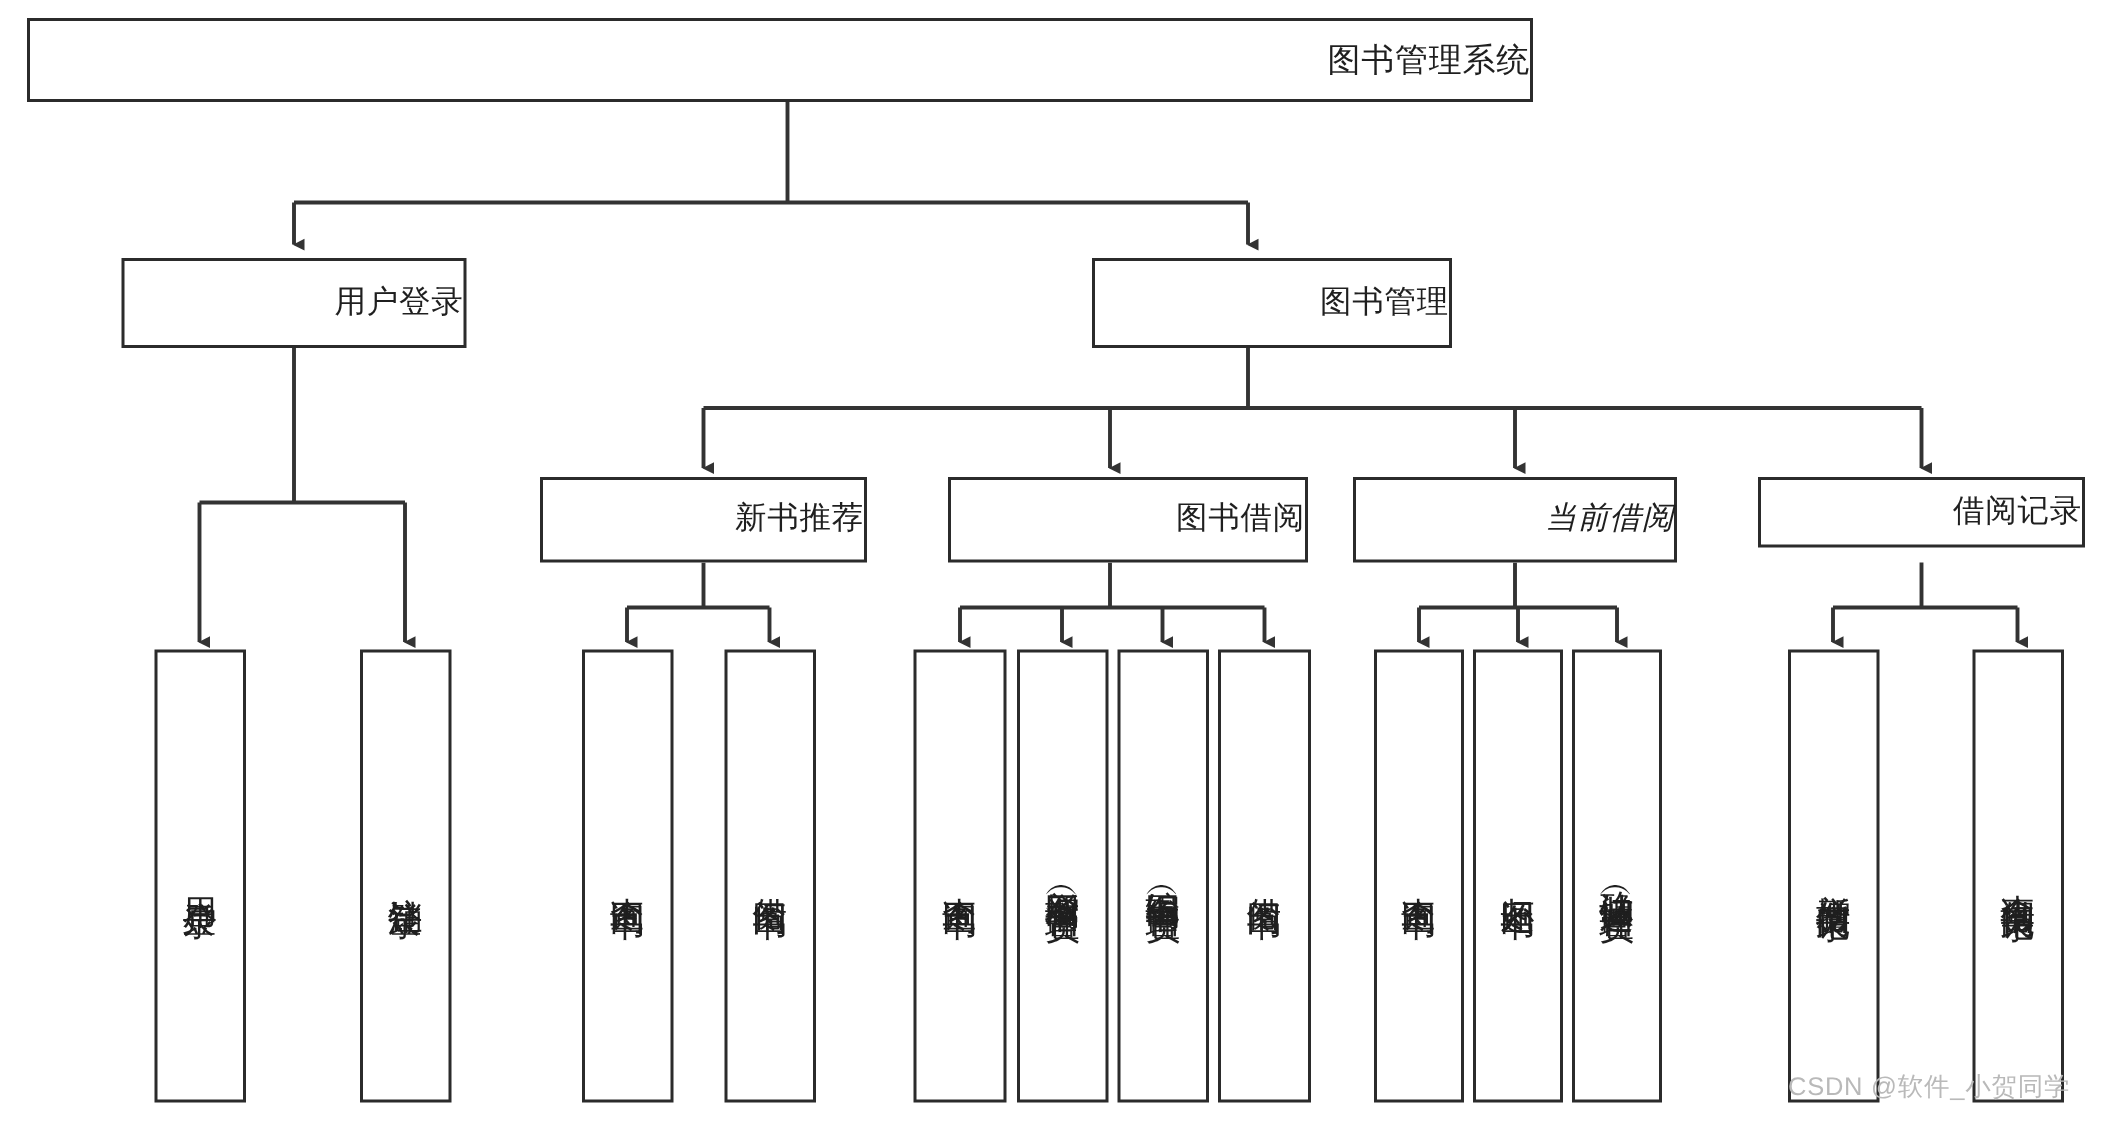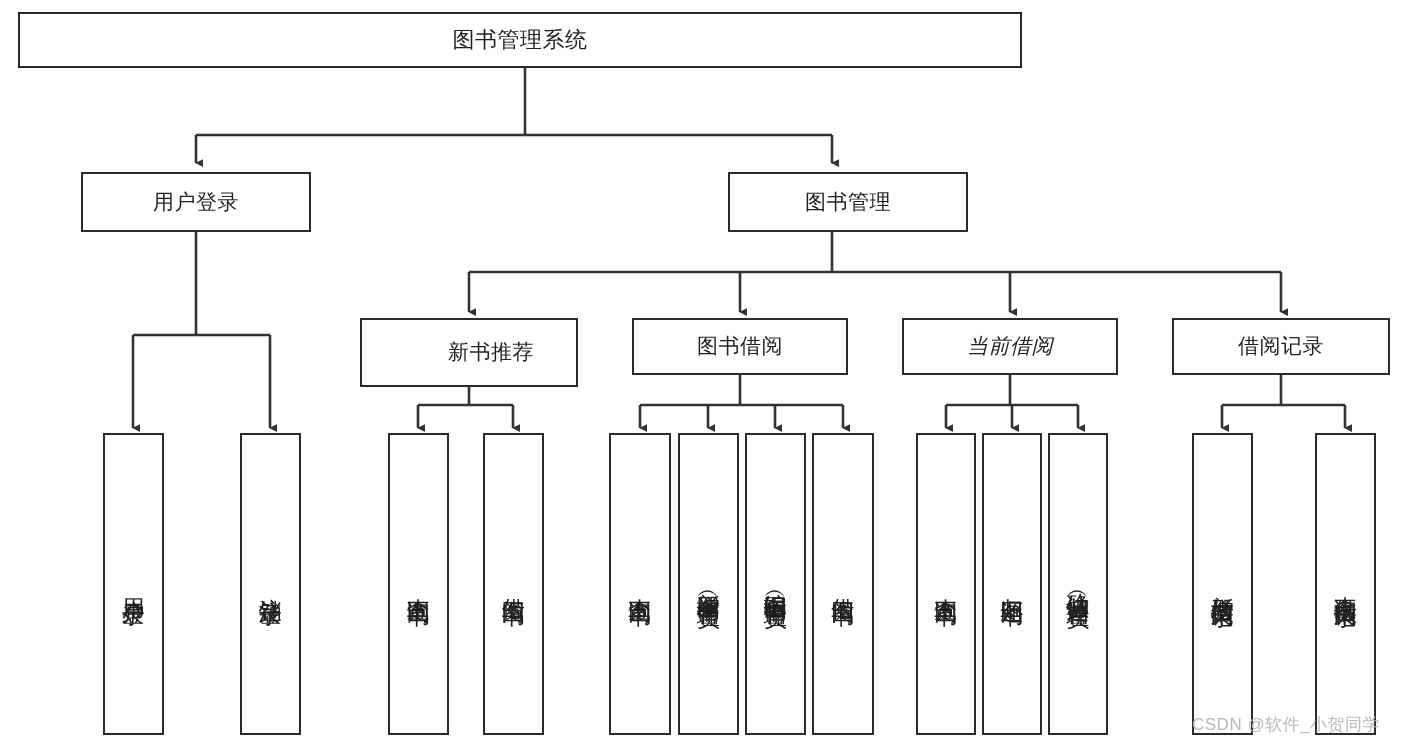--- a/index.html
+++ b/index.html
@@ -26,21 +26,21 @@
     height: 747px;
     pointer-events: none;
   }
   .node {
     position: absolute;
     box-sizing: border-box;
     background: #ffffff;
     border: 2px solid #2b2b2b;
     display: flex;
     align-items: center;
-    justify-content: center;
+    justify-content: flex-end;
     text-align: center;
   }
   .node-h .label {
     font-size: 21px;
     line-height: 1.15;
     letter-spacing: 0.5px;
     white-space: nowrap;
   }
   .node-root .label {
     font-size: 22px;
@@ -124,30 +124,30 @@
     <span class="label">图书管理系统</span>
   </div>
 
   <div class="node node-h" style="left:81px; top:172px; width:230px; height:60px;">
     <span class="label">用户登录</span>
   </div>
   <div class="node node-h" style="left:728px; top:172px; width:240px; height:60px;">
     <span class="label">图书管理</span>
   </div>
 
-  <div class="node node-h" style="left:360px; top:318px; width:218px; height:69px;padding-left:44px;">
+  <div class="node node-h" style="left:360px; top:318px; width:218px; height:57px;padding-left:44px;">
     <span class="label">新书推荐</span>
   </div>
-  <div class="node node-h" style="left:632px; top:318px; width:216px; height:57px;">
+  <div class="node node-h" style="left:632px; top:318px; width:240px; height:57px;">
     <span class="label">图书借阅</span>
   </div>
   <div class="node node-h" style="left:902px; top:318px; width:216px; height:57px;font-style:italic;">
     <span class="label">当前借阅</span>
   </div>
-  <div class="node node-h" style="left:1172px; top:318px; width:218px; height:57px;">
+  <div class="node node-h" style="left:1172px; top:318px; width:218px; height:47px;">
     <span class="label">借阅记录</span>
   </div>
 
   <div class="node node-v" style="left:103px; top:433px; width:61px; height:302px;">
     <span class="label">用户登录</span>
   </div>
   <div class="node node-v" style="left:240px; top:433px; width:61px; height:302px;">
     <span class="label">注销登录</span>
   </div>
 

